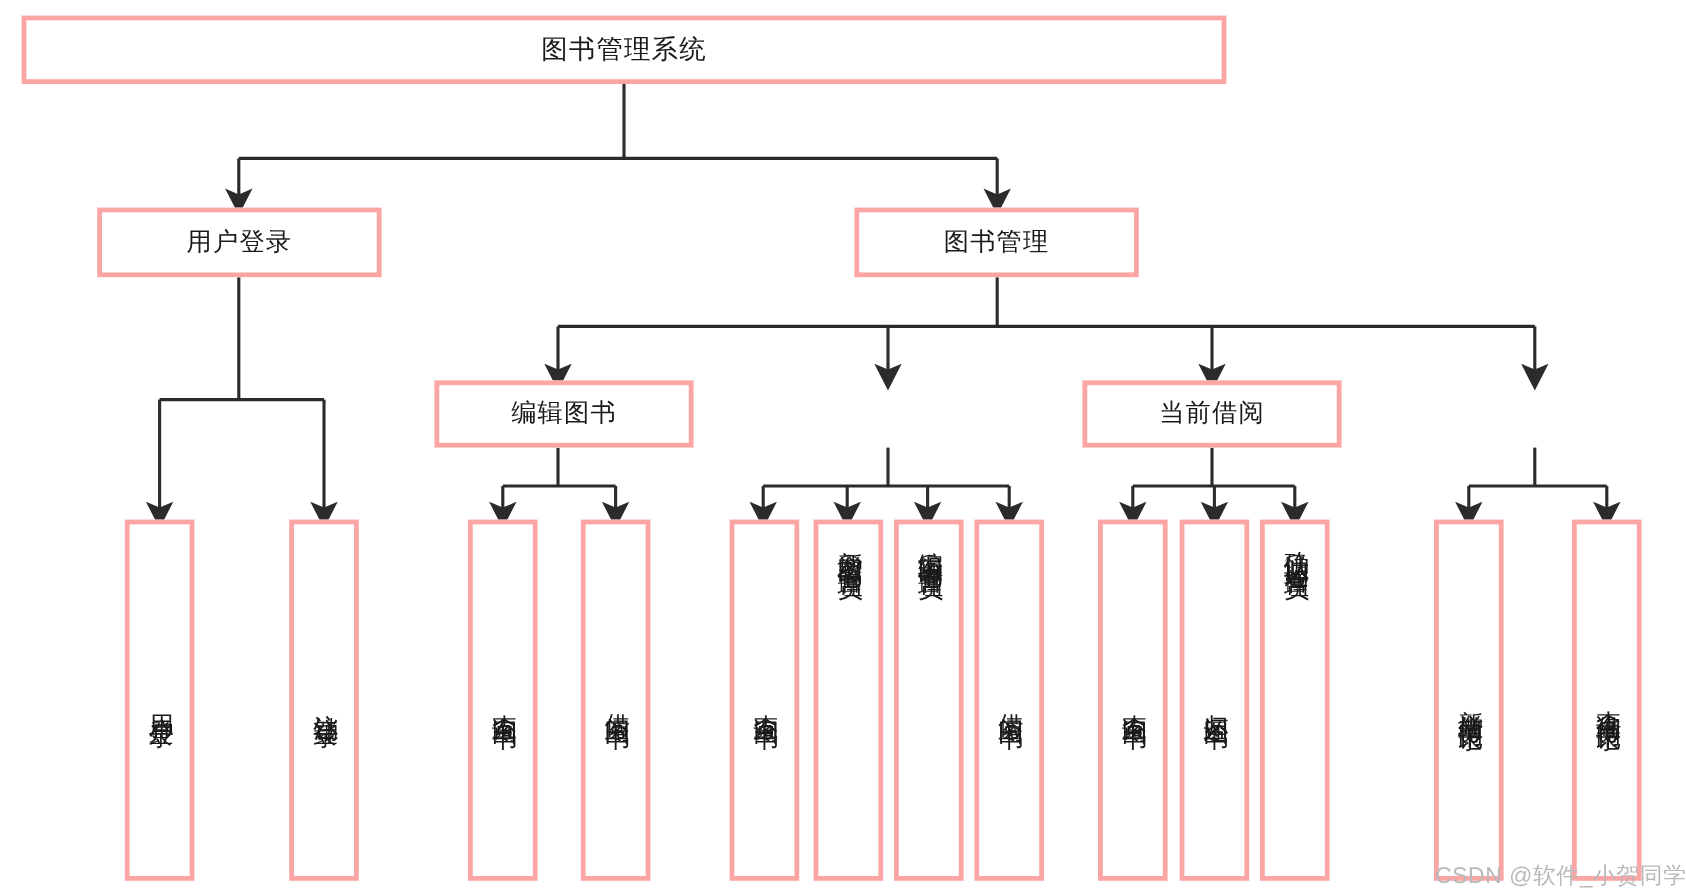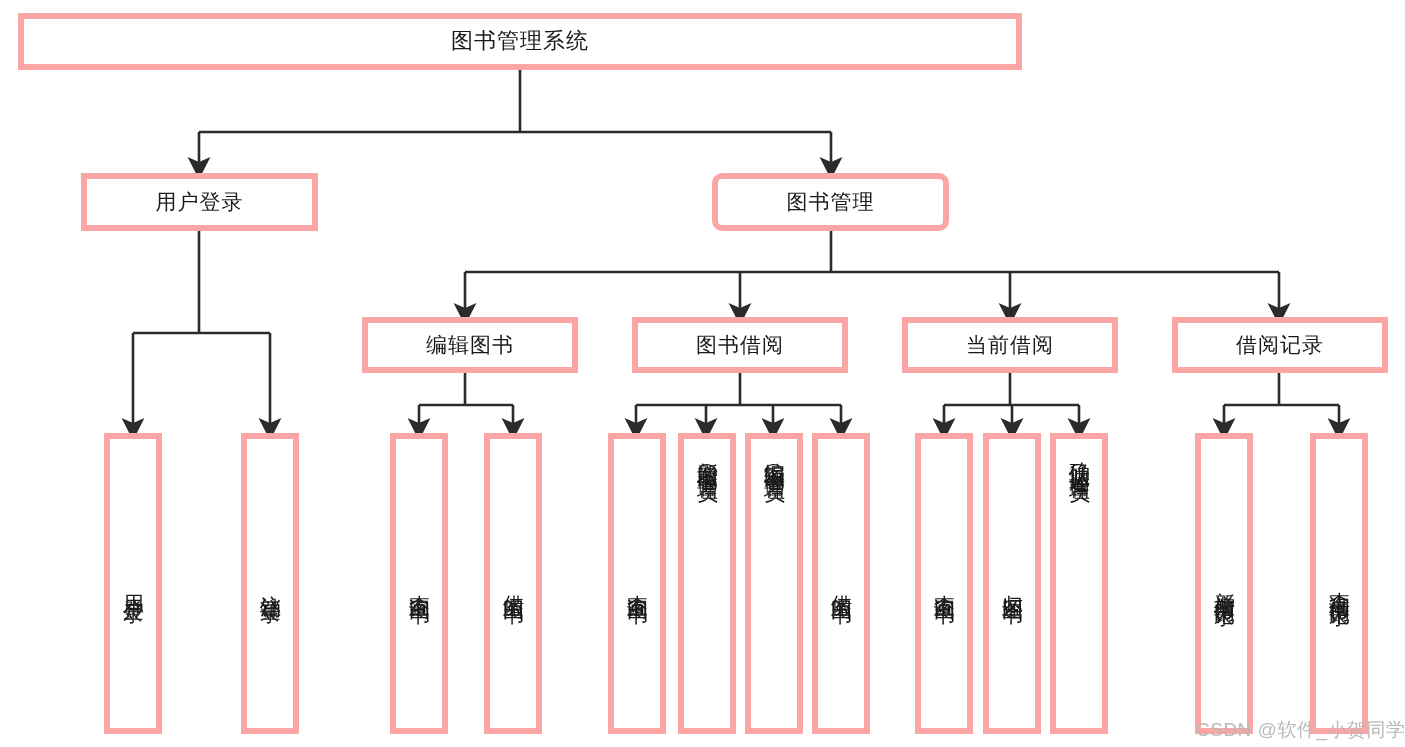--- a/index.html
+++ b/index.html
@@ -23,21 +23,21 @@
     left: 0;
     top: 0;
     width: 1405px;
     height: 747px;
     pointer-events: none;
   }
   .node {
     position: absolute;
     box-sizing: border-box;
     background: #ffffff;
-    border: 6px solid #fca5a5;
+    border: 4px solid #fca5a5;
     display: flex;
     align-items: center;
     justify-content: center;
     color: #1a1a1a;
   }
   .node-label {
     display: block;
     white-space: pre;
     letter-spacing: 1px;
   }
@@ -132,39 +132,33 @@
   </svg>
 
   <div class="node horiz root" style="left:18px; top:13px; width:1004px; height:57px;">
     <span class="node-label">图书管理系统</span>
   </div>
 
   <div class="node horiz" style="left:81px; top:173px; width:237px; height:58px;">
     <span class="node-label">用户登录</span>
   </div>
 
-  <div class="node horiz" style="left:712px; top:173px; width:237px; height:58px;border-radius:10px;">
+  <div class="node horiz" style="left:712px; top:173px; width:237px; height:58px;">
     <span class="node-label">图书管理</span>
   </div>
 
   <div class="node horiz" style="left:362px; top:317px; width:216px; height:56px;">
     <span class="node-label">编辑图书</span>
   </div>
 
-  <div class="node horiz" style="left:632px; top:317px; width:216px; height:56px;">
-    <span class="node-label">图书借阅</span>
-  </div>
 
   <div class="node horiz" style="left:902px; top:317px; width:216px; height:56px;">
     <span class="node-label">当前借阅</span>
   </div>
 
-  <div class="node horiz" style="left:1172px; top:317px; width:216px; height:56px;">
-    <span class="node-label">借阅记录</span>
-  </div>
 
   <div class="node vert" style="left:104px; top:433px; width:58px; height:301px;">
     <span class="node-label">用户登录</span>
   </div>
 
   <div class="node vert" style="left:241px; top:433px; width:58px; height:301px;">
     <span class="node-label">注销登录</span>
   </div>
 
   <div class="node vert" style="left:390px; top:433px; width:58px; height:301px;">

